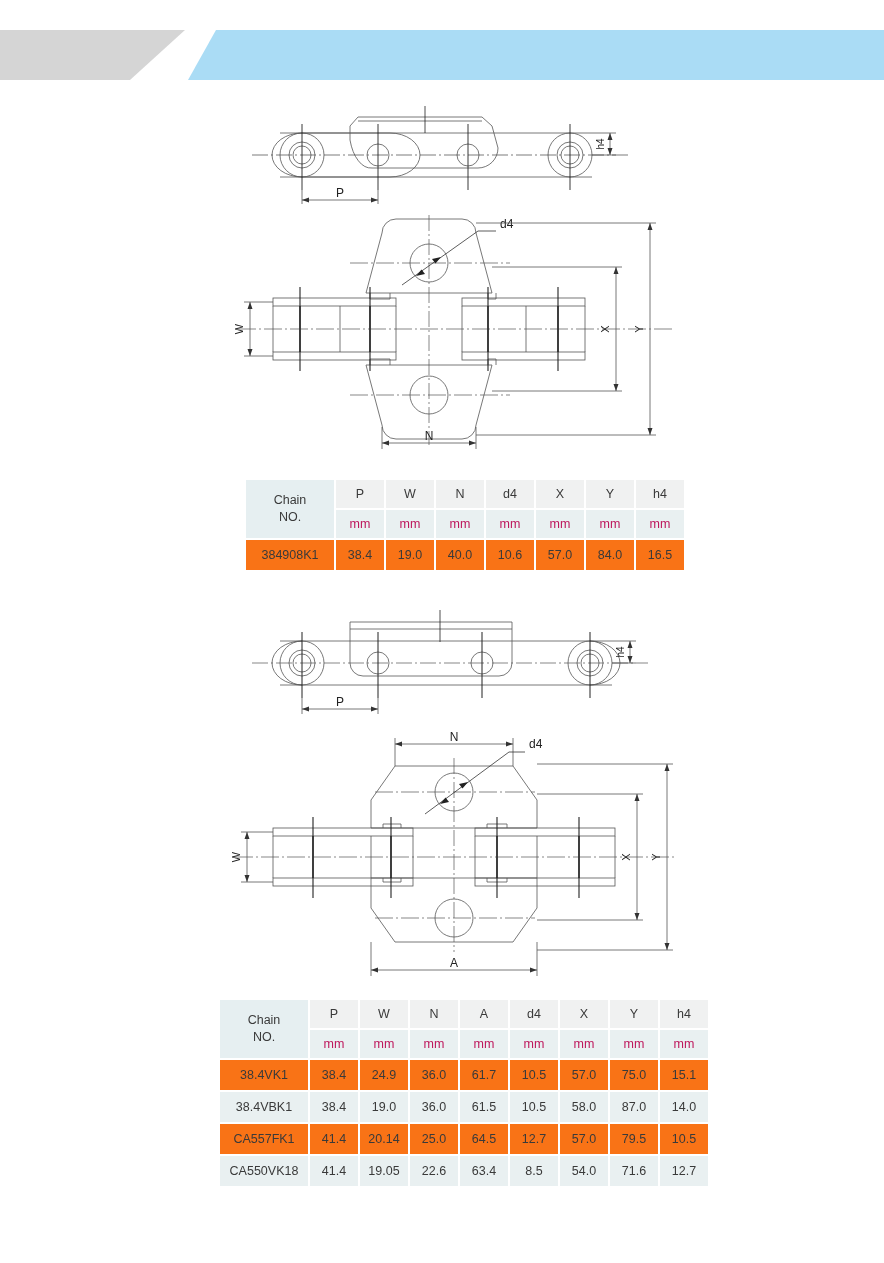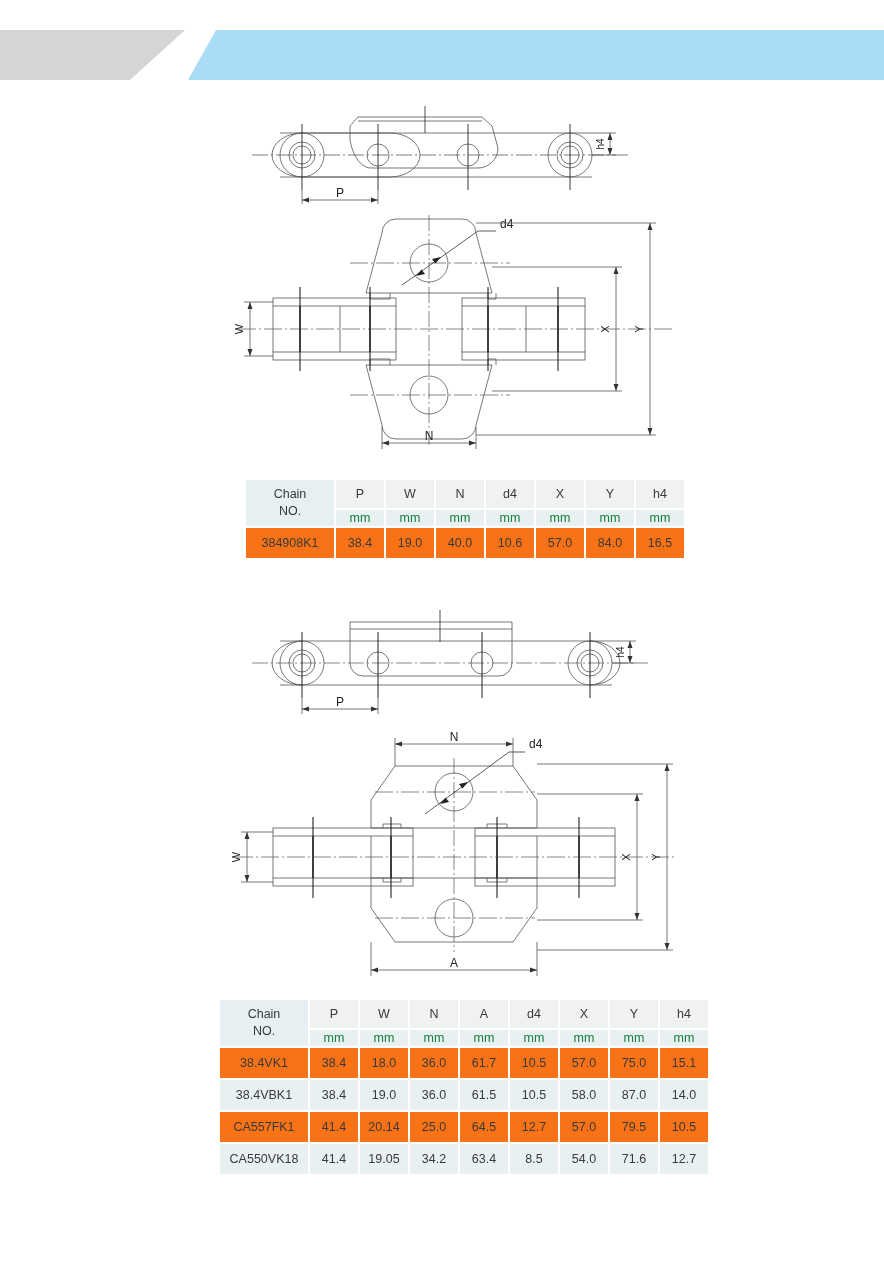--- a/index.html
+++ b/index.html
@@ -76,22 +76,22 @@
     background: #e6eff1;
     line-height: 1.35;
     font-size: 12.5px;
   }
   .th-sym {
     background: #f0f1f1;
     height: 28px;
   }
   .th-unit {
     background: #e9f0f1;
-    height: 16px;
-    color: #15803d;
+    height: 28px;
+    color: #be185d;
   }
   .row-a td { background: #f97316; height: 30px; }
   .row-b td { background: #e9f0f1; height: 30px; text-align: center; }
   .cell-name { width: 90px; }
   .cell-val  { width: 48px; }
 
   .t1 { left: 244px; top: 478px; }
   .t1 .cell-name { width: 88px; }
   .t1 .cell-val  { width: 48px; }
 
@@ -472,21 +472,21 @@
       <td class="th-unit cell-val">mm</td>
       <td class="th-unit cell-val">mm</td>
       <td class="th-unit cell-val">mm</td>
       <td class="th-unit cell-val">mm</td>
       <td class="th-unit cell-val">mm</td>
       <td class="th-unit cell-val">mm</td>
     </tr>
     <tr class="row-a">
       <td class="cell-name">38.4VK1</td>
       <td class="cell-val">38.4</td>
-      <td class="cell-val">18.0</td>
+      <td class="cell-val">24.9</td>
       <td class="cell-val">36.0</td>
       <td class="cell-val">61.7</td>
       <td class="cell-val">10.5</td>
       <td class="cell-val">57.0</td>
       <td class="cell-val">75.0</td>
       <td class="cell-val">15.1</td>
     </tr>
     <tr class="row-b">
       <td class="cell-name">38.4VBK1</td>
       <td class="cell-val">38.4</td>
@@ -506,21 +506,21 @@
       <td class="cell-val">64.5</td>
       <td class="cell-val">12.7</td>
       <td class="cell-val">57.0</td>
       <td class="cell-val">79.5</td>
       <td class="cell-val">10.5</td>
     </tr>
     <tr class="row-b">
       <td class="cell-name">CA550VK18</td>
       <td class="cell-val">41.4</td>
       <td class="cell-val">19.05</td>
-      <td class="cell-val">34.2</td>
+      <td class="cell-val">22.6</td>
       <td class="cell-val">63.4</td>
       <td class="cell-val">8.5</td>
       <td class="cell-val">54.0</td>
       <td class="cell-val">71.6</td>
       <td class="cell-val">12.7</td>
     </tr>
   </tbody>
 </table>
 
 </body></html>

